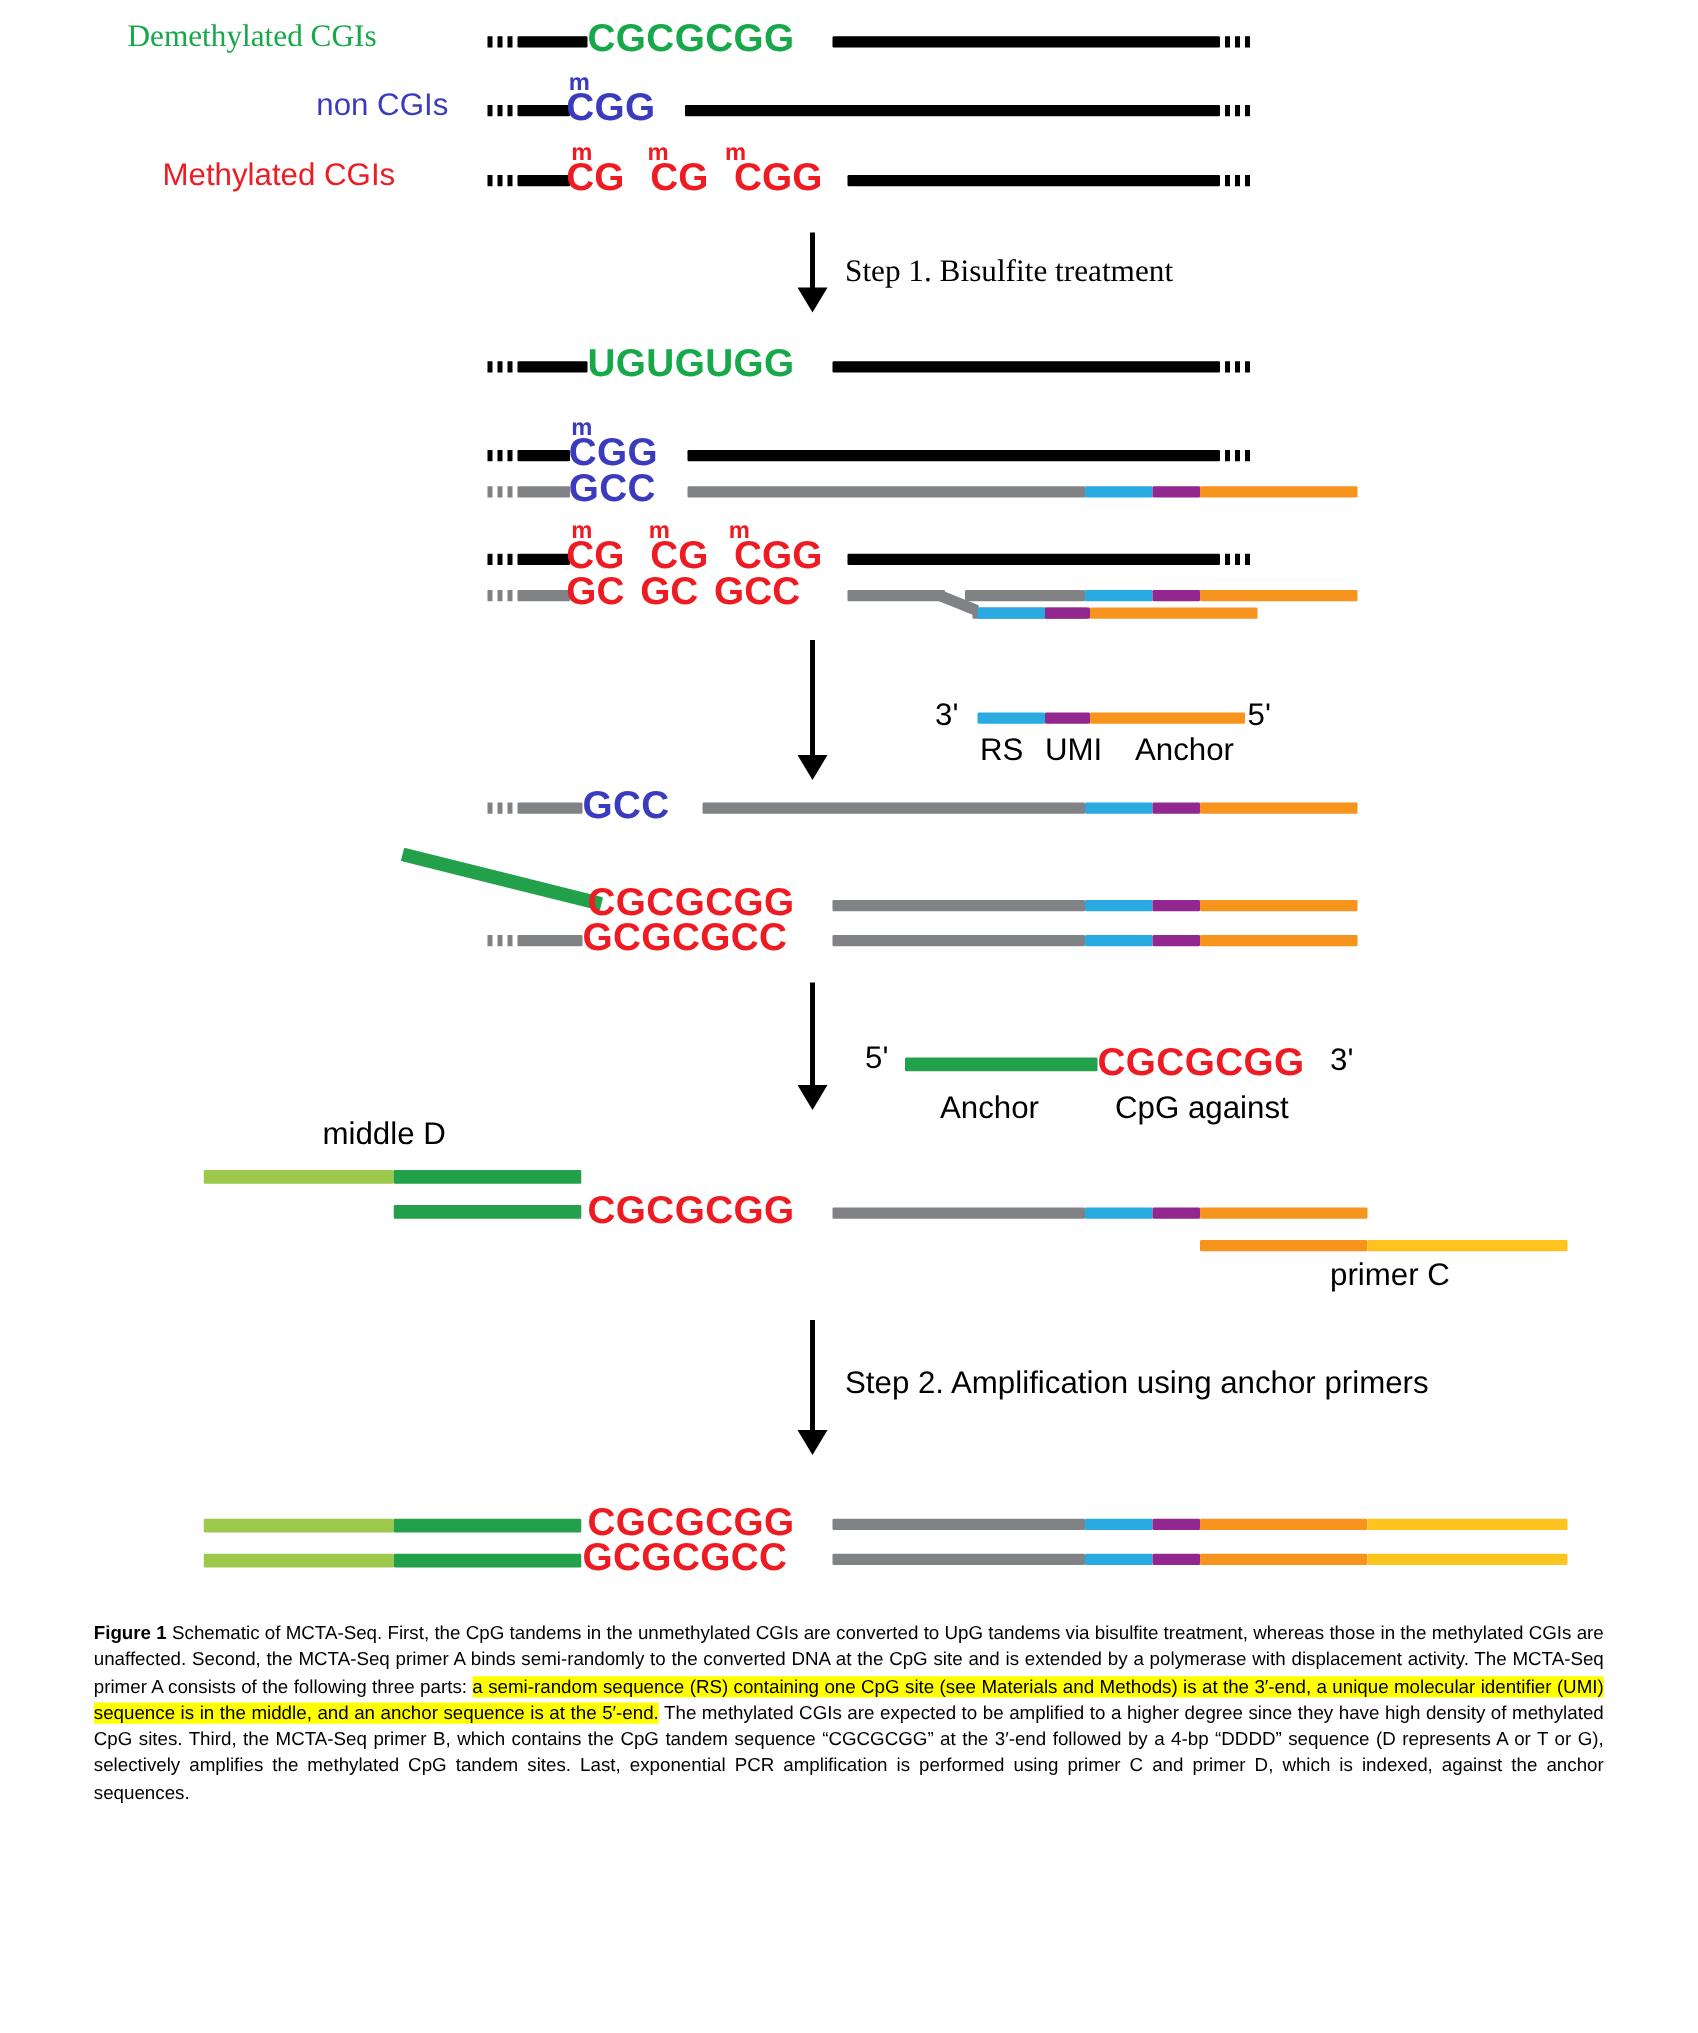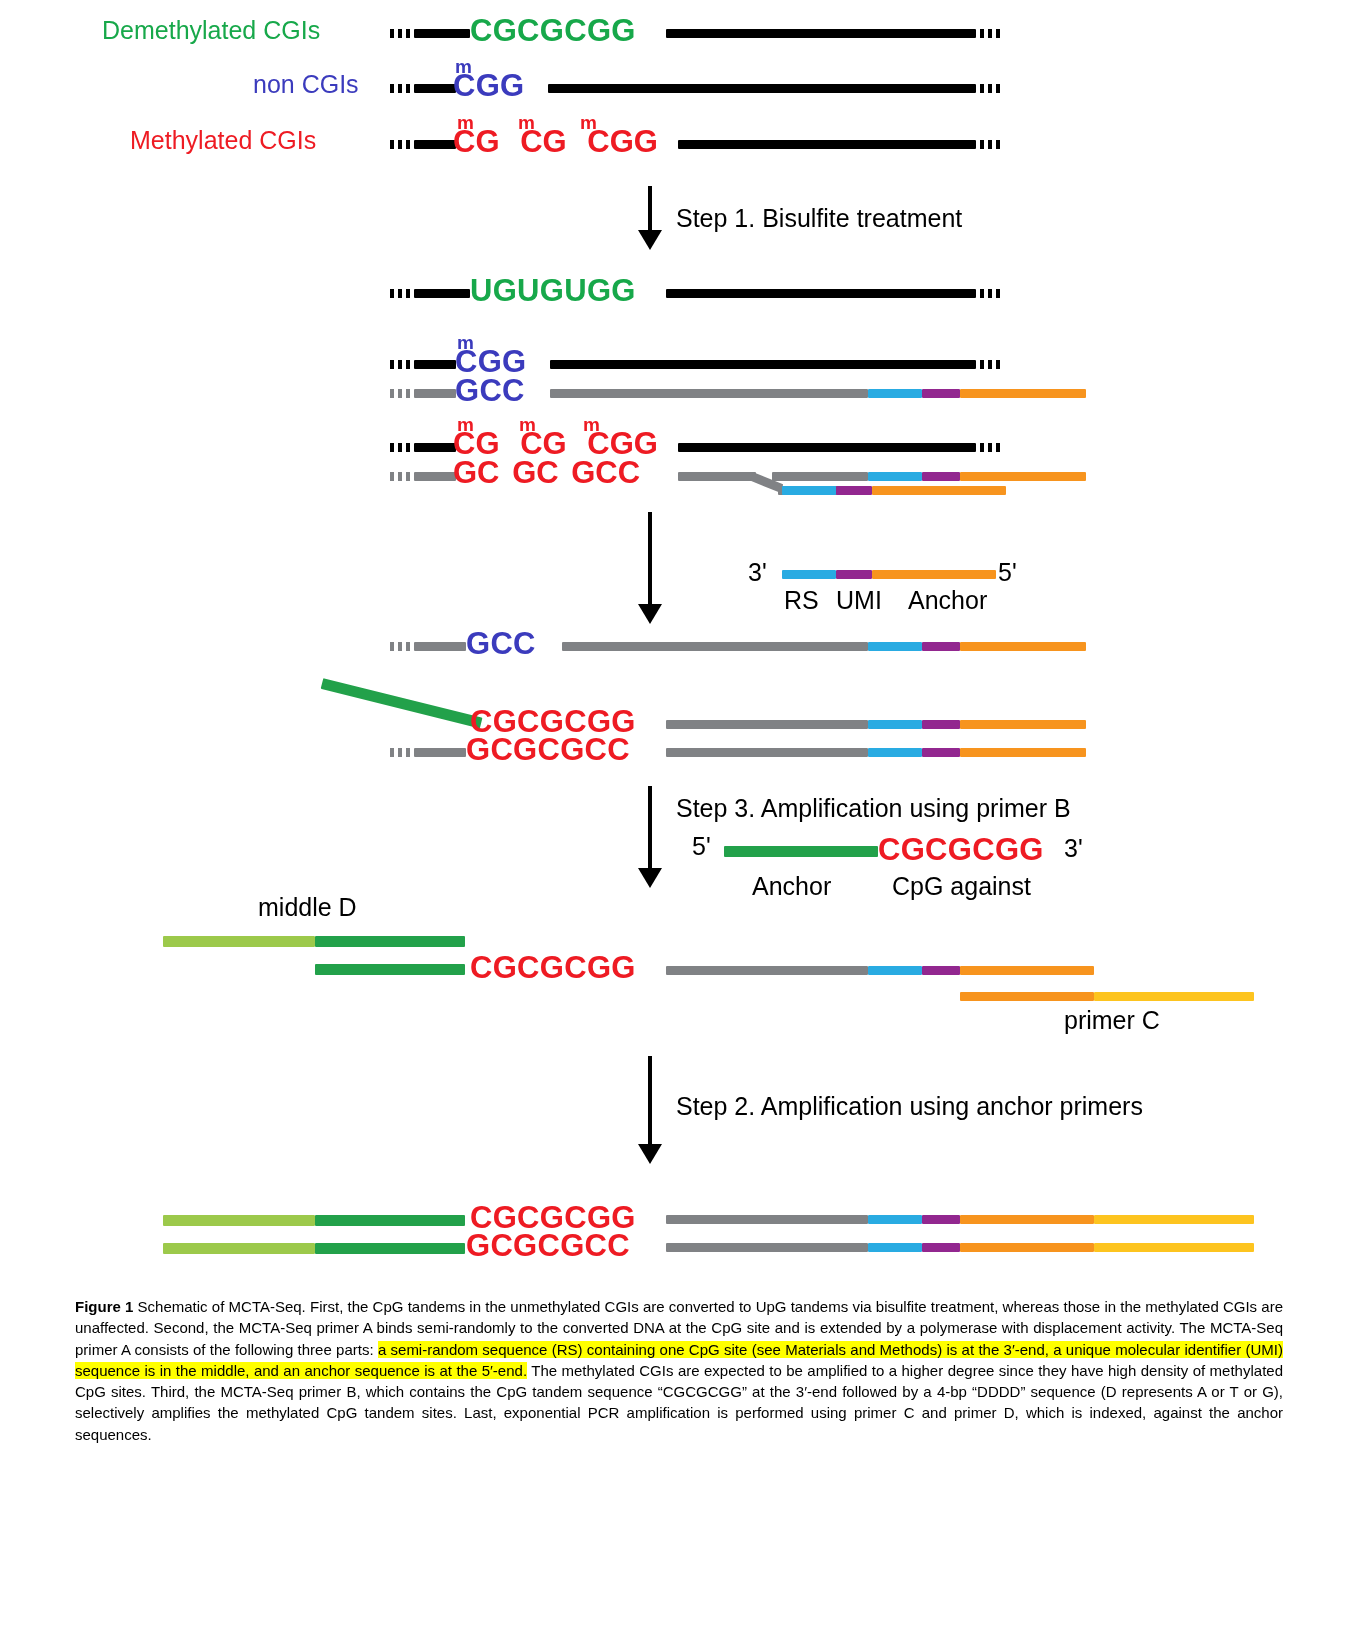--- a/index.html
+++ b/index.html
@@ -41,21 +41,21 @@
     font-size:15px;line-height:1.42;text-align:justify;
   }
   .caption b{font-weight:bold;}
   .hl{background:#ffff00;}
 </style>
 </head>
 <body>
 
 <div class="fig">
 
-  <div class="abs lbl green" style="left:102px;top:16px;">Demethylated CGIs</div>
+  <div class="abs lbl green" style="left:102px;top:16px;font-family:Liberation Serif, serif;">Demethylated CGIs</div>
 
   <div class="tick" style="left:390px;top:29px;"></div>
   <div class="tick" style="left:398px;top:29px;"></div>
   <div class="tick" style="left:406px;top:29px;"></div>
   <div class="bar black" style="left:414px;top:29px;width:56px;"></div>
   <div class="abs seq green" style="left:470px;top:13px;">CGCGCGG</div>
   <div class="bar black" style="left:666px;top:29px;width:310px;"></div>
   <div class="tick" style="left:980px;top:29px;"></div>
   <div class="tick" style="left:988px;top:29px;"></div>
   <div class="tick" style="left:996px;top:29px;"></div>
@@ -81,21 +81,21 @@
   <div class="abs small-m red" style="left:518px;top:112px;">m</div>
   <div class="abs small-m red" style="left:580px;top:112px;">m</div>
   <div class="abs seq red" style="left:453px;top:124px;letter-spacing:0px;">CG<span style="letter-spacing:12px;"> </span>CG<span style="letter-spacing:12px;"> </span>CGG</div>
   <div class="bar black" style="left:678px;top:140px;width:298px;"></div>
   <div class="tick" style="left:980px;top:140px;"></div>
   <div class="tick" style="left:988px;top:140px;"></div>
   <div class="tick" style="left:996px;top:140px;"></div>
 
   <div class="arrowline" style="left:648px;top:186px;height:52px;"></div>
   <div class="arrowhead" style="left:638px;top:230px;"></div>
-  <div class="abs steptext" style="left:676px;top:204px;">Step 1. Bisulfite treatment</div>
+  <div class="abs steptext" style="left:676px;top:204px;font-family:Liberation Serif, serif;">Step 1. Bisulfite treatment</div>
 
   <div class="tick" style="left:390px;top:289px;"></div>
   <div class="tick" style="left:398px;top:289px;"></div>
   <div class="tick" style="left:406px;top:289px;"></div>
   <div class="bar black" style="left:414px;top:289px;width:56px;"></div>
   <div class="abs seq green" style="left:470px;top:273px;">UGUGUGG</div>
   <div class="bar black" style="left:666px;top:289px;width:310px;"></div>
   <div class="tick" style="left:980px;top:289px;"></div>
   <div class="tick" style="left:988px;top:289px;"></div>
   <div class="tick" style="left:996px;top:289px;"></div>
@@ -186,21 +186,20 @@
   <div class="tickg" style="left:406px;top:748px;"></div>
   <div class="bar gray" style="left:414px;top:748px;width:52px;"></div>
   <div class="abs seq red" style="left:466px;top:732px;">GCGCGCC</div>
   <div class="bar gray" style="left:666px;top:748px;width:202px;"></div>
   <div class="bar cyan" style="left:868px;top:748px;width:54px;"></div>
   <div class="bar purple" style="left:922px;top:748px;width:38px;"></div>
   <div class="bar orange" style="left:960px;top:748px;width:126px;"></div>
 
   <div class="arrowline" style="left:648px;top:786px;height:88px;"></div>
   <div class="arrowhead" style="left:638px;top:868px;"></div>
-  <div class="abs steptext" style="left:676px;top:794px;">Step 3. Amplification using primer B</div>
 
   <div class="abs steptext" style="left:692px;top:832px;">5'</div>
   <div class="bar dgreen" style="left:724px;top:846px;width:154px;height:11px;"></div>
   <div class="abs seq red" style="left:878px;top:832px;">CGCGCGG</div>
   <div class="abs steptext" style="left:1064px;top:834px;">3'</div>
   <div class="abs steptext" style="left:752px;top:872px;">Anchor</div>
   <div class="abs steptext" style="left:892px;top:872px;">CpG against</div>
 
   <div class="abs steptext" style="left:258px;top:893px;">middle D</div>
   <div class="bar lgreen" style="left:163px;top:936px;width:152px;height:11px;"></div>

